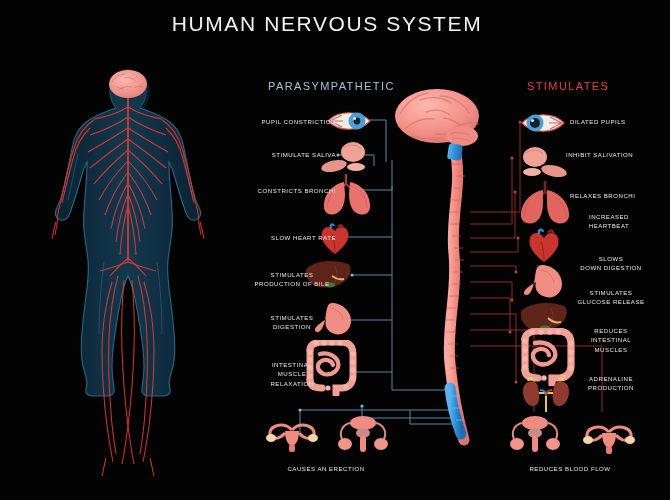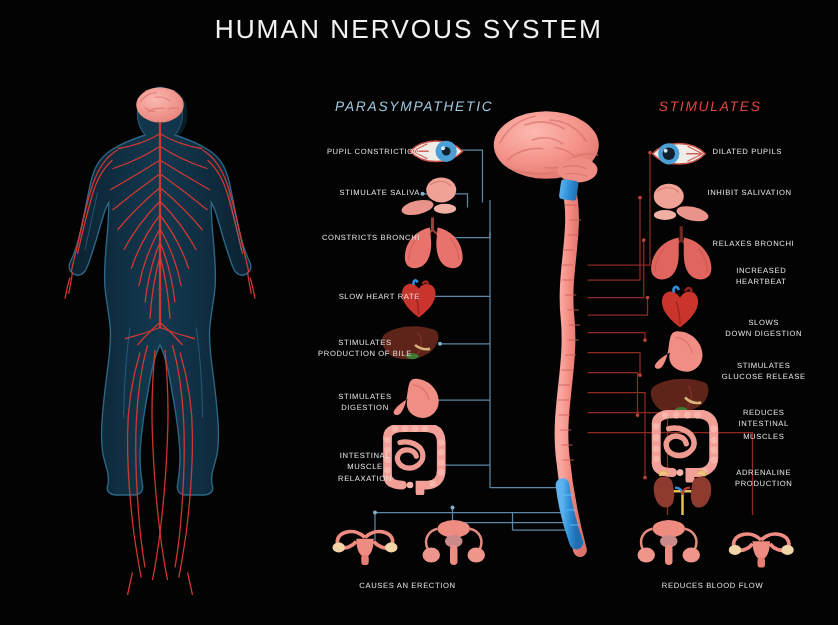--- a/index.html
+++ b/index.html
@@ -11,21 +11,21 @@
   #stage{position:absolute;inset:0;}
 
   
   .title{
     position:absolute;top:12px;left:0;width:654px;text-align:center;
     color:#f2f2f2;font-size:21px;letter-spacing:1.6px;font-weight:400;
   }
 
   
   .col-head{
-    position:absolute;font-size:11px;letter-spacing:1.4px;font-weight:400;font-style:italic;
+    position:absolute;font-size:11px;letter-spacing:1.4px;font-weight:400;
   }
   .col-head.para{left:268px;top:80px;color:#9fc6de;}
   .col-head.symp{left:527px;top:80px;color:#e0453f;}
 
   
   .lbl{
     position:absolute;font-size:6.1px;letter-spacing:.5px;color:#e6e6e6;
     line-height:1.55;text-transform:uppercase;
   }
   .lbl.r{text-align:right;}

